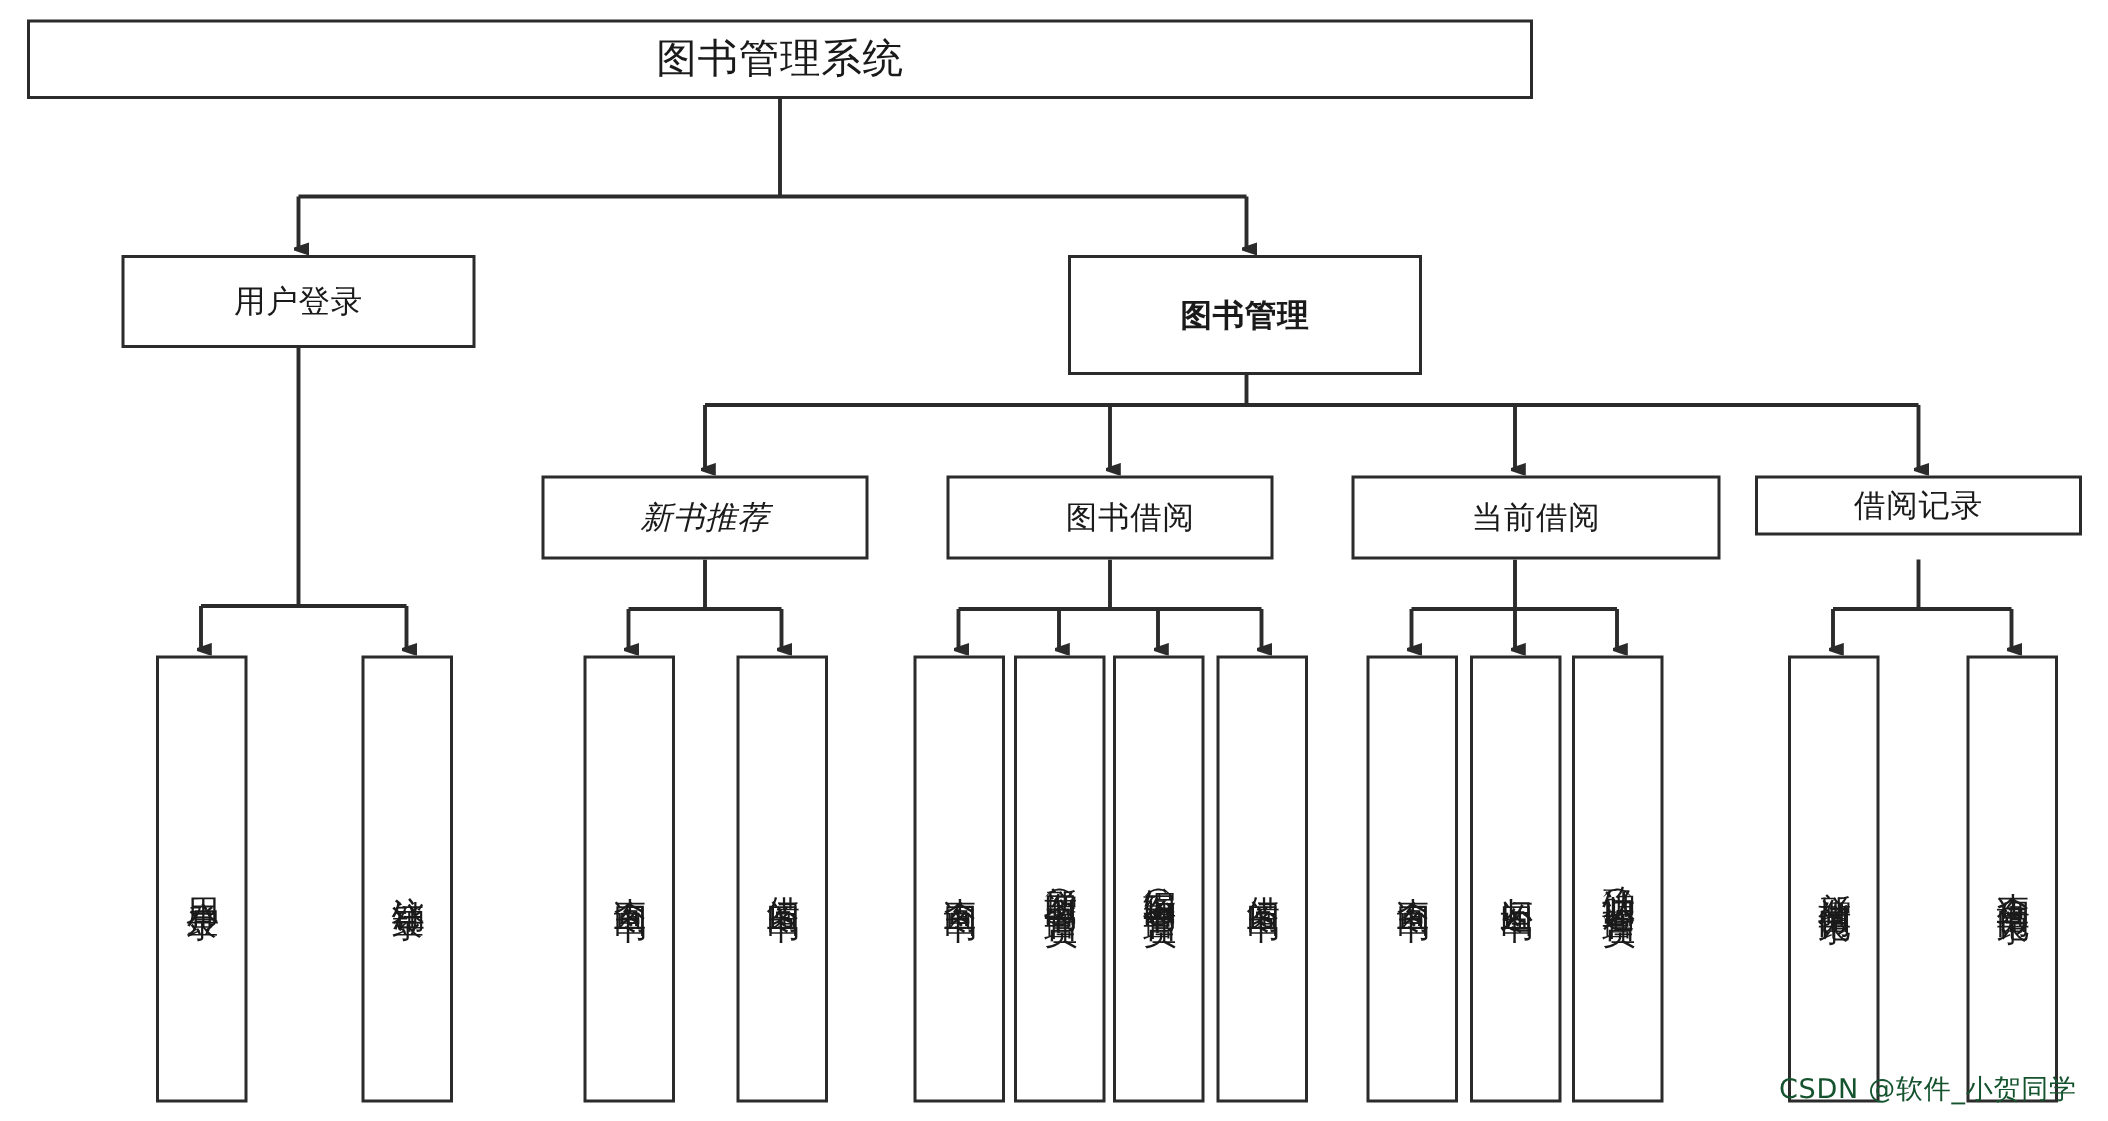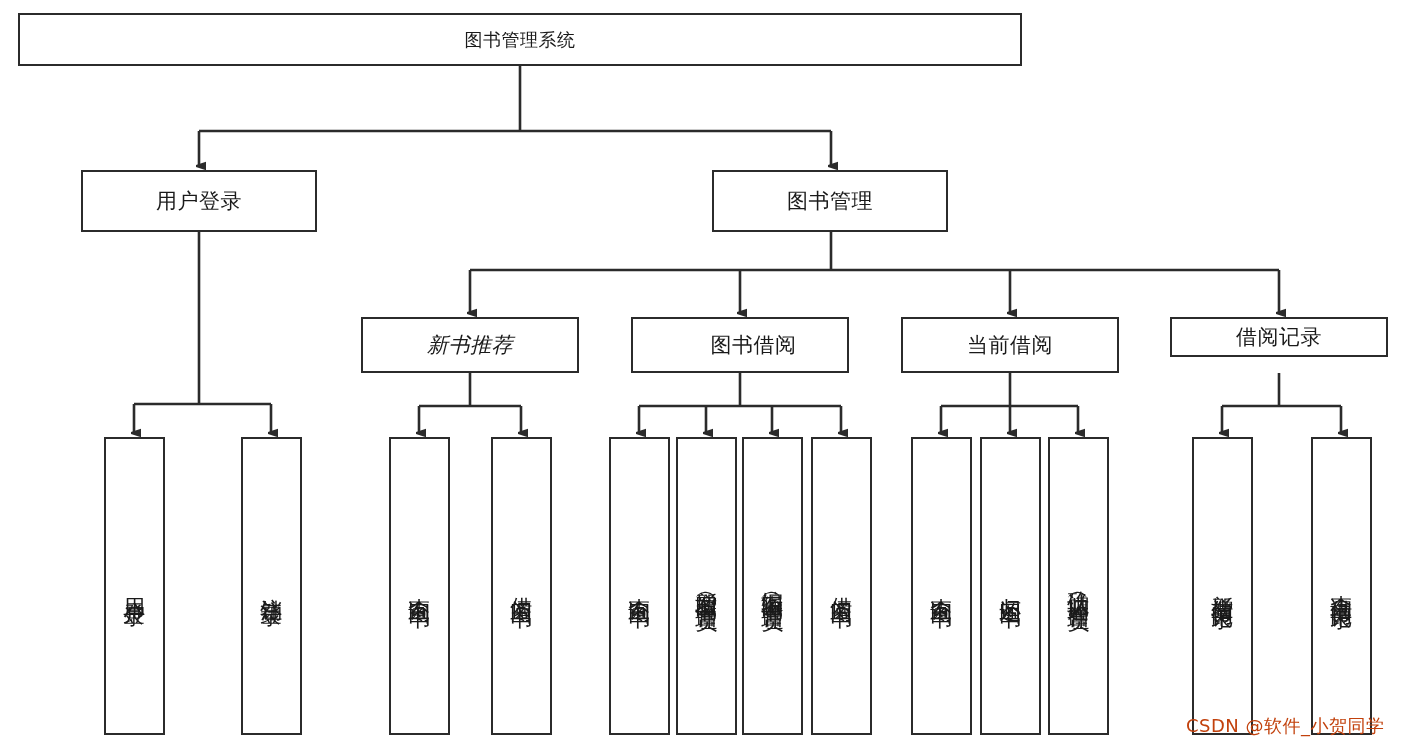--- a/index.html
+++ b/index.html
@@ -41,41 +41,42 @@
     text-align: center;
     line-height: 1.18;
     white-space: pre;
   }
   
   .node.horiz .node-label {
     font-size: 21px;
     letter-spacing: 0.5px;
   }
   .node.root .node-label {
-    font-size: 18px;
+    font-size: 27px;
+    font-family: Liberation Serif, serif;
   }
   
   .node.vert {
     align-items: center;
     justify-content: center;
   }
   .node.vert .node-label {
     writing-mode: vertical-rl;
     text-orientation: upright;
     font-size: 22px;
     line-height: 1.06;
     letter-spacing: 3px;
     white-space: nowrap;
   }
   .watermark {
     position: absolute;
     left: 1186px;
     top: 714px;
     font-size: 18px;
-    color: #c2410c;
+    color: #14532d;
     white-space: nowrap;
     z-index: 3;
     letter-spacing: 0.5px;
   }
 </style>
 </head>
 <body>
 
 <div id="canvas">
 
@@ -130,31 +131,31 @@
     </g>
   </svg>
 
   <div class="node horiz root" style="left:18px; top:13px; width:1004px; height:53px;">
     <span class="node-label">图书管理系统</span>
   </div>
 
   <div class="node horiz" style="left:81px; top:170px; width:236px; height:62px;">
     <span class="node-label">用户登录</span>
   </div>
-  <div class="node horiz" style="left:712px; top:170px; width:236px; height:62px;">
+  <div class="node horiz" style="left:712px; top:170px; width:236px; height:80px;font-weight:bold;">
     <span class="node-label">图书管理</span>
   </div>
 
   <div class="node horiz" style="left:361px; top:317px; width:218px; height:56px;font-style:italic;">
     <span class="node-label">新书推荐</span>
   </div>
   <div class="node horiz" style="left:631px; top:317px; width:218px; height:56px;padding-left:27px;">
     <span class="node-label">图书借阅</span>
   </div>
-  <div class="node horiz" style="left:901px; top:317px; width:218px; height:56px;">
+  <div class="node horiz" style="left:901px; top:317px; width:246px; height:56px;">
     <span class="node-label">当前借阅</span>
   </div>
   <div class="node horiz" style="left:1170px; top:317px; width:218px; height:40px;">
     <span class="node-label">借阅记录</span>
   </div>
 
   <div class="node vert" style="left:104px; top:437px; width:61px; height:298px;">
     <span class="node-label">用户登录</span>
   </div>
   <div class="node vert" style="left:241px; top:437px; width:61px; height:298px;">

